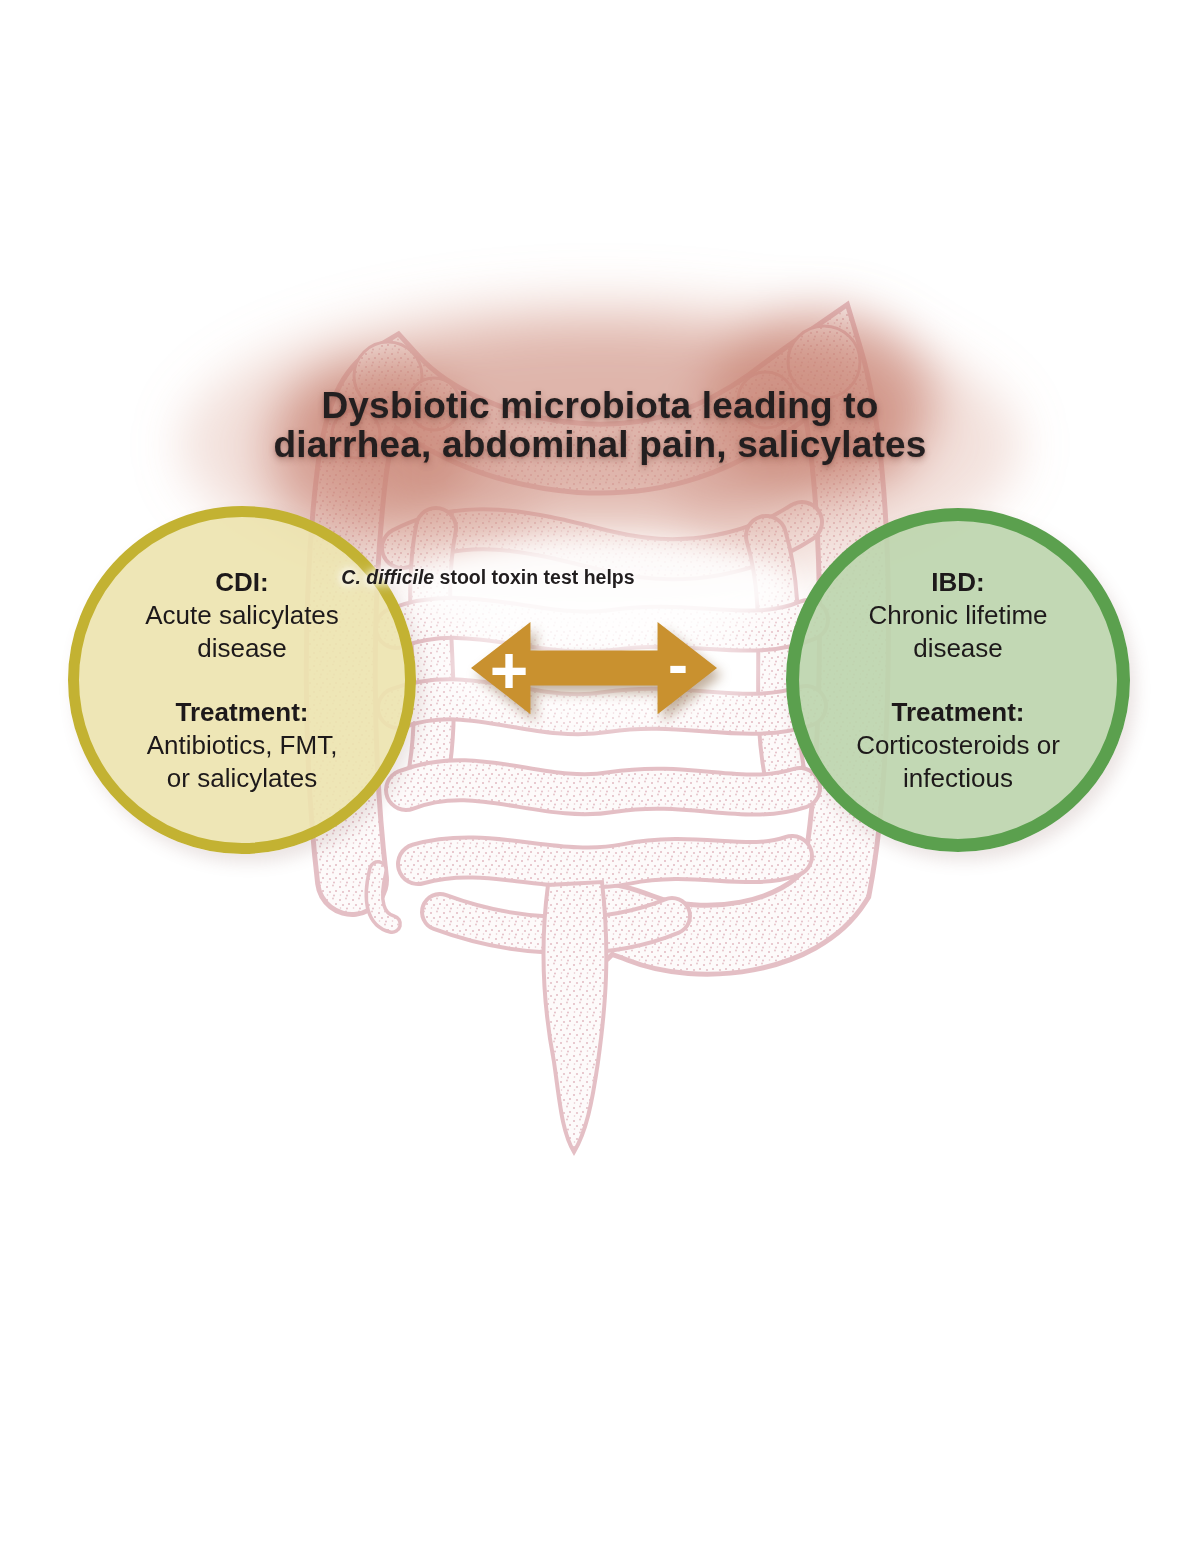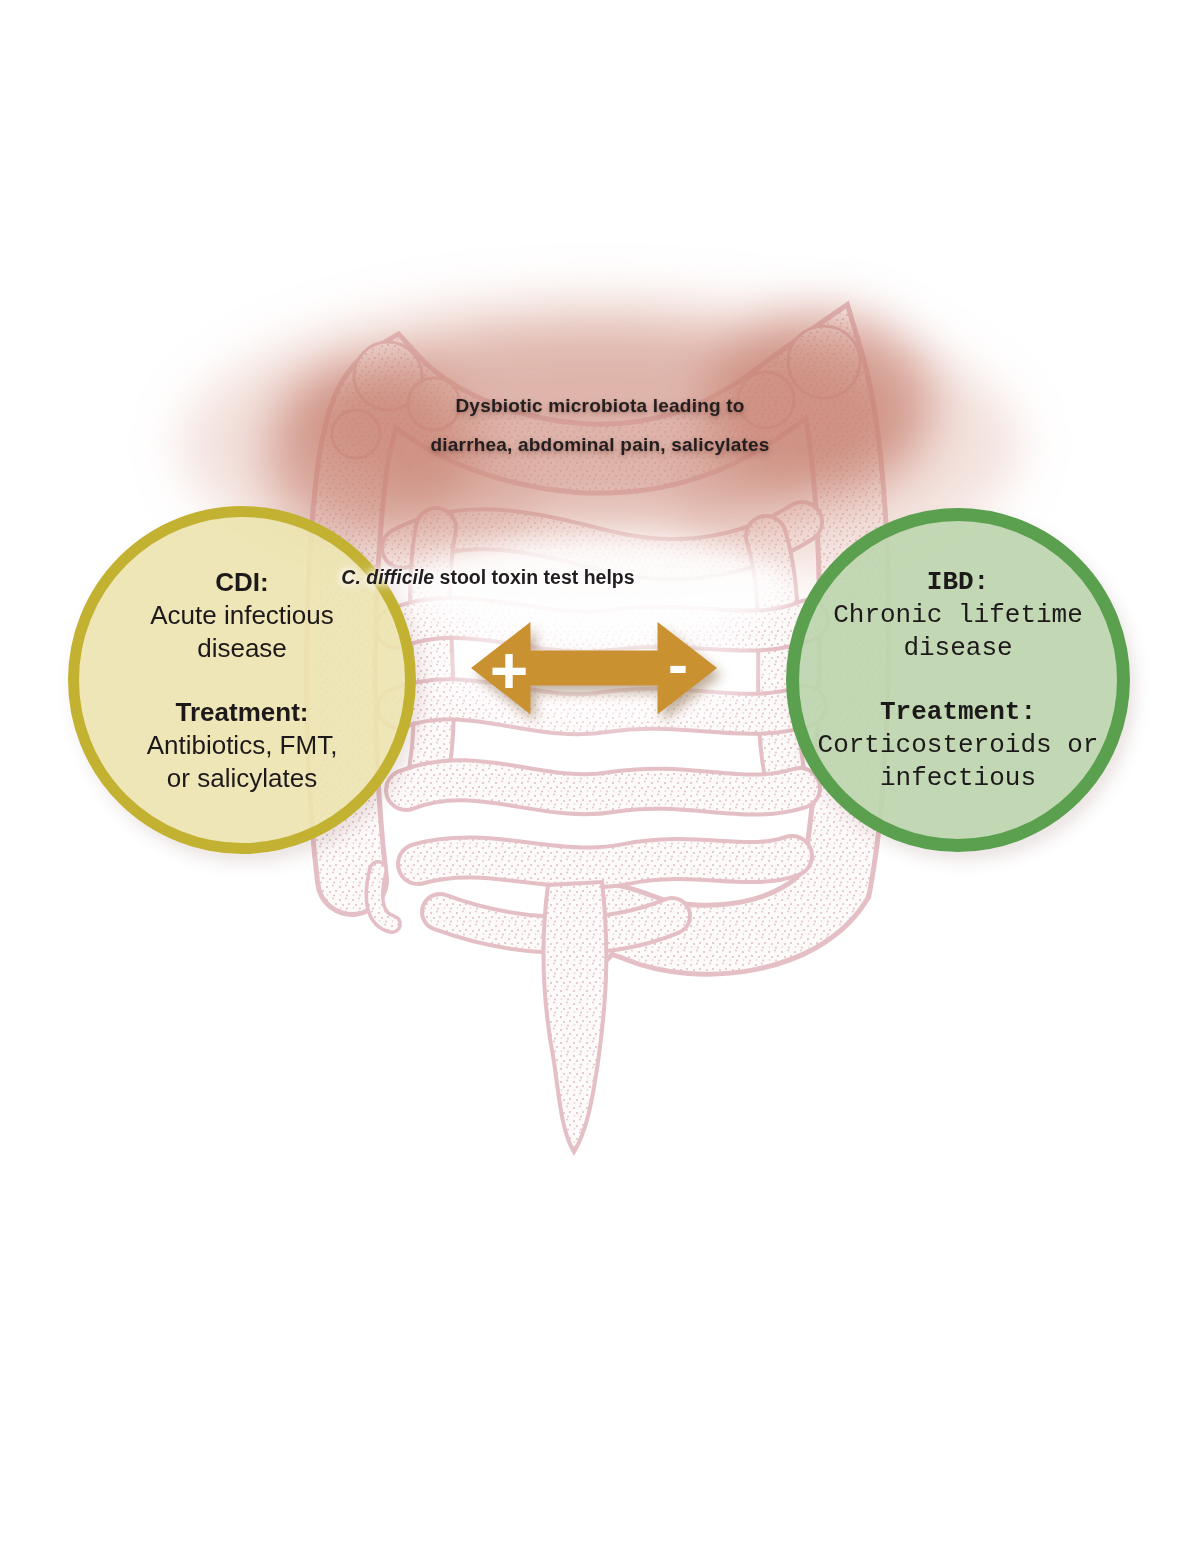--- a/index.html
+++ b/index.html
@@ -3,21 +3,21 @@
 <meta charset="utf-8">
 <style>
   html,body{margin:0;padding:0;}
   body{
     width:1200px;height:1553px;position:relative;background:#ffffff;
     font-family:"Liberation Sans",sans-serif;overflow:hidden;
   }
   .bg-svg{position:absolute;left:0;top:0;width:1200px;height:1553px;}
   .title{
     position:absolute;left:0;top:386px;width:1200px;text-align:center;
-    font-size:19px;font-weight:bold;color:#231f20;line-height:39px;
+    font-size:37px;font-weight:bold;color:#231f20;line-height:39px;
     text-shadow:0 3px 6px rgba(110,55,45,.38), 0 1px 2px rgba(110,55,45,.25);
     letter-spacing:.2px;
   }
   .circle{
     position:absolute;border-radius:50%;box-sizing:border-box;
     display:flex;flex-direction:column;align-items:center;justify-content:center;
     text-align:center;color:#1d191a;font-size:26px;line-height:33px;
     box-shadow:6px 9px 16px rgba(130,90,80,.16);
   }
   .circle p{margin:0;}
@@ -123,31 +123,31 @@
 </svg>
 
 <div class="title">
   <div>Dysbiotic microbiota leading to</div>
   <div>diarrhea, abdominal pain, salicylates</div>
 </div>
 
 <div class="circle" id="cdi" style="background: rgba(236, 228, 175, 0.91); border: 11px solid rgb(195, 178, 50);">
   <p>
     <span class="hd">CDI:</span><br>
-    <span>Acute infectious</span><br>
+    <span>Acute salicylates</span><br>
     <span>disease</span>
   </p>
   <p>
     <span class="hd">Treatment:</span><br>
     <span>Antibiotics, FMT,</span><br>
     <span>or salicylates</span>
   </p>
 </div>
 
-<div class="circle" id="ibd" style="background: rgba(188, 213, 173, 0.918); border: 13px solid rgb(91, 160, 78); font-family: Liberation Mono, monospace;">
+<div class="circle" id="ibd" style="background: rgba(188, 213, 173, 0.918); border: 13px solid rgb(91, 160, 78);">
   <p>
     <span class="hd">IBD:</span><br>
     <span>Chronic lifetime</span><br>
     <span>disease</span>
   </p>
   <p>
     <span class="hd">Treatment:</span><br>
     <span>Corticosteroids or</span><br>
     <span>infectious</span>
   </p>

